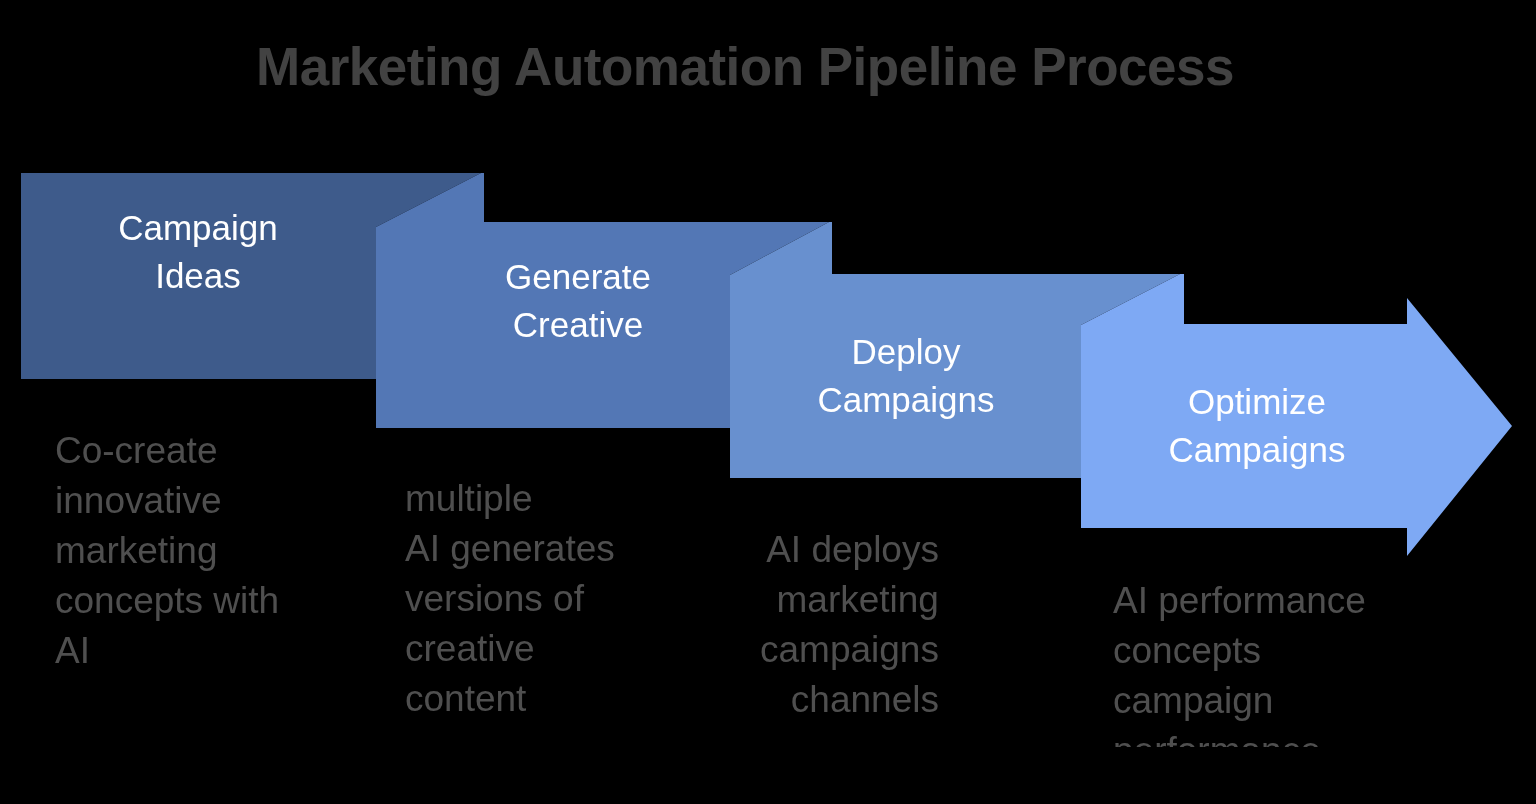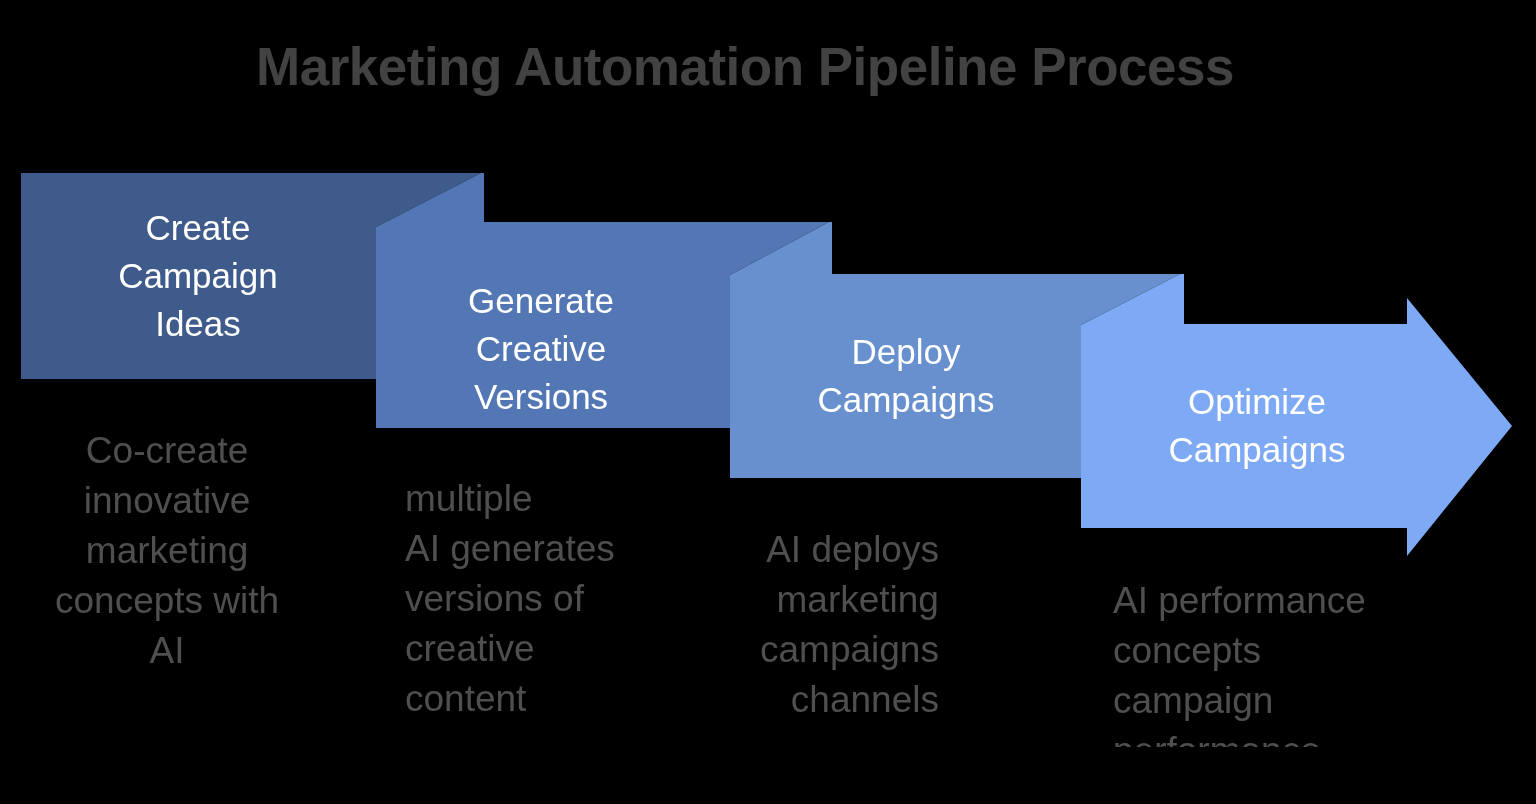--- a/index.html
+++ b/index.html
@@ -34,60 +34,58 @@
   .step-label {
     position: absolute;
     transform: translateX(-50%);
     text-align: center;
     color: #FFFFFF;
     font-size: 35px;
     line-height: 48px;
     white-space: nowrap;
   }
   .step-label-1 { left: 198px;  top: 204px; }
-  .step-label-2 { left: 541px;  top: 253px; margin-top: 24px; }
+  .step-label-2 { left: 578px;  top: 253px; }
   .step-label-3 { left: 906px;  top: 328px; }
   .step-label-4 { left: 1257px; top: 378px; }
   .step-desc {
     position: absolute;
     color: #4F4F4F;
     font-size: 37px;
     line-height: 50px;
     white-space: nowrap;
     text-align: left;
   }
-  .step-desc-1 { left: 55px;   top: 426px; text-align: center; }
+  .step-desc-1 { left: 55px;   top: 426px; }
   .step-desc-2 { left: 405px;  top: 474px; }
   .step-desc-3 { left: 760px;  top: 525px; text-align: right; }
   .step-desc-4 { left: 1113px; top: 576px; }
 </style>
 </head>
 <body>
 
 <div class="stage">
 
   <svg class="shapes" width="1536" height="804" viewBox="0 0 1536 804" xmlns="http://www.w3.org/2000/svg">
     <polygon points="21,173 481,173 376,227 376,379 21,379" fill="#3E5B8B"></polygon>
     <polygon points="376,227 481,173 484,173 484,222 829,222 730,275 730,428 376,428" fill="#5377B5"></polygon>
     <polygon points="730,275 829,222 832,222 832,274 1180,274 1081,325 1081,478 730,478" fill="#6890CF"></polygon>
     <polygon points="1081,325 1180,274 1184,274 1184,324 1407,324 1407,298 1512,426 1407,556 1407,528 1081,528" fill="#7EA9F4"></polygon>
   </svg>
 
   <div class="diagram-title">Marketing Automation Pipeline Process</div>
 
   <div class="step-label step-label-1">
-    <div>Create</div>
     <div>Campaign</div>
     <div>Ideas</div>
   </div>
 
   <div class="step-label step-label-2">
     <div>Generate</div>
     <div>Creative</div>
-    <div>Versions</div>
   </div>
 
   <div class="step-label step-label-3">
     <div>Deploy</div>
     <div>Campaigns</div>
   </div>
 
   <div class="step-label step-label-4">
     <div>Optimize</div>
     <div>Campaigns</div>

